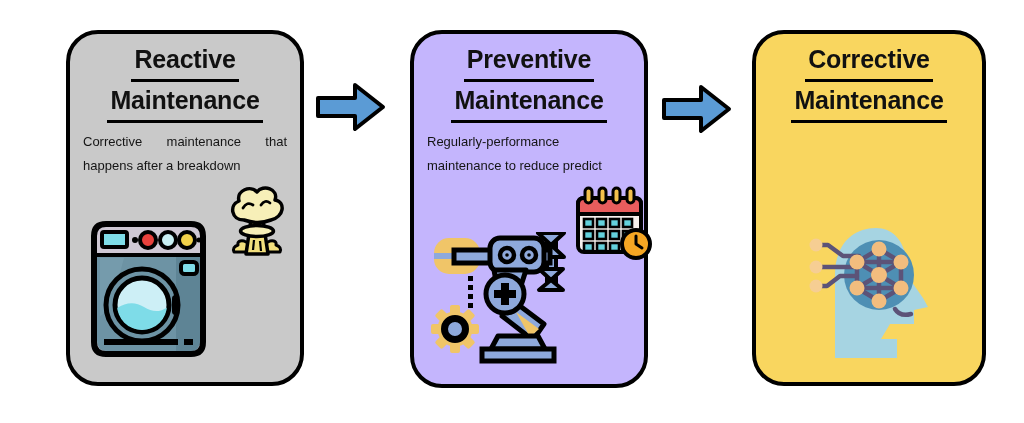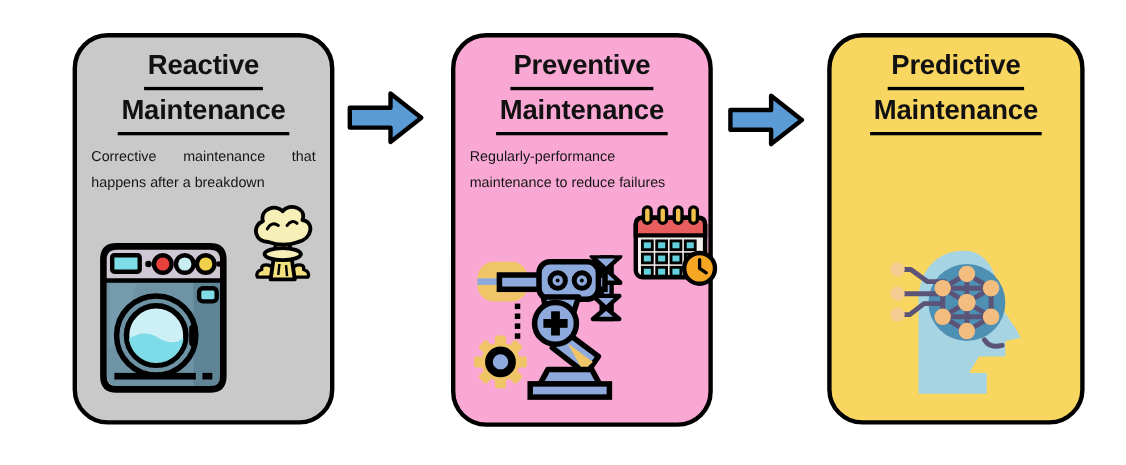--- a/index.html
+++ b/index.html
@@ -76,26 +76,26 @@
       <ellipse cx="33" cy="47" rx="16.5" ry="5.5" fill="#F7EFB8" stroke="#000" stroke-width="3.5"></ellipse>
       <line x1="30" y1="56" x2="29" y2="66" stroke="#000" stroke-width="2.2"></line>
       <line x1="36" y1="57" x2="37" y2="67" stroke="#000" stroke-width="2.2"></line>
     </svg>
   </div>
 
   <svg class="flow-arrow" style="left:315px;top:81px" viewBox="0 0 72 52">
     <polygon points="3,17 40,17 40,4 68,26 40,48 40,35 3,35" fill="#5B9BD5" stroke="#000" stroke-width="4" stroke-linejoin="round"></polygon>
   </svg>
 
-  <div class="mbox box-preventive" style="background-color: #f9a8d4;">
+  <div class="mbox box-preventive" style="background-color: #c4b5fd;">
     <div class="box-title">
       <span class="tline"><span class="u">Preventive</span></span>
       <span class="tline"><span class="u">Maintenance</span></span>
     </div>
-    <div class="box-desc">Regularly-performance maintenance to reduce failures</div>
+    <div class="box-desc">Regularly-performance maintenance to reduce predict</div>
 
     <svg class="icon-abs" style="left:12px;top:198px" width="140" height="135" viewBox="0 0 140 135">
 
       <rect x="8" y="6" width="46" height="36" rx="15" fill="#F0C568"></rect>
       <rect x="8" y="21" width="38" height="6" fill="#8EA9DB"></rect>
 
       <rect x="121" y="0" width="9" height="58" fill="#8EA9DB" stroke="#000" stroke-width="4"></rect>
       <polygon points="112,1 138,1 125,13" fill="#8EA9DB" stroke="#000" stroke-width="4" stroke-linejoin="round"></polygon>
       <polygon points="112,25 138,25 125,13" fill="#8EA9DB" stroke="#000" stroke-width="4" stroke-linejoin="round"></polygon>
       <polygon points="113,37 137,37 125,48" fill="#8EA9DB" stroke="#000" stroke-width="4" stroke-linejoin="round"></polygon>
@@ -168,21 +168,21 @@
       <path d="M64 50 V58 L70 62" fill="none" stroke="#000" stroke-width="3" stroke-linecap="round" stroke-linejoin="round"></path>
     </svg>
   </div>
 
   <svg class="flow-arrow" style="left:661px;top:83px" viewBox="0 0 72 52">
     <polygon points="3,17 40,17 40,4 68,26 40,48 40,35 3,35" fill="#5B9BD5" stroke="#000" stroke-width="4" stroke-linejoin="round"></polygon>
   </svg>
 
   <div class="mbox box-predictive" style="background-color: rgb(249, 214, 95);">
     <div class="box-title">
-      <span class="tline"><span class="u">Predictive</span></span>
+      <span class="tline"><span class="u">Corrective</span></span>
       <span class="tline"><span class="u">Maintenance</span></span>
     </div>
 
     <svg class="icon-abs" style="left:46px;top:186px" width="140" height="140" viewBox="0 0 140 140">
 
       <path d="M74 8 C48 8 33 28 33 54 L33 138 L95 138 L95 119 L79 119 L88 104 L112 104 L112 90 L126 87 L121 78 L107 58 C106 30 97 8 74 8 Z" fill="#A6D4E2"></path>
 
       <circle cx="77" cy="55" r="35" fill="#4E8FB4"></circle>
 
       <g stroke="#5C5378" stroke-width="4.5" fill="none" stroke-linecap="round" stroke-linejoin="round">

